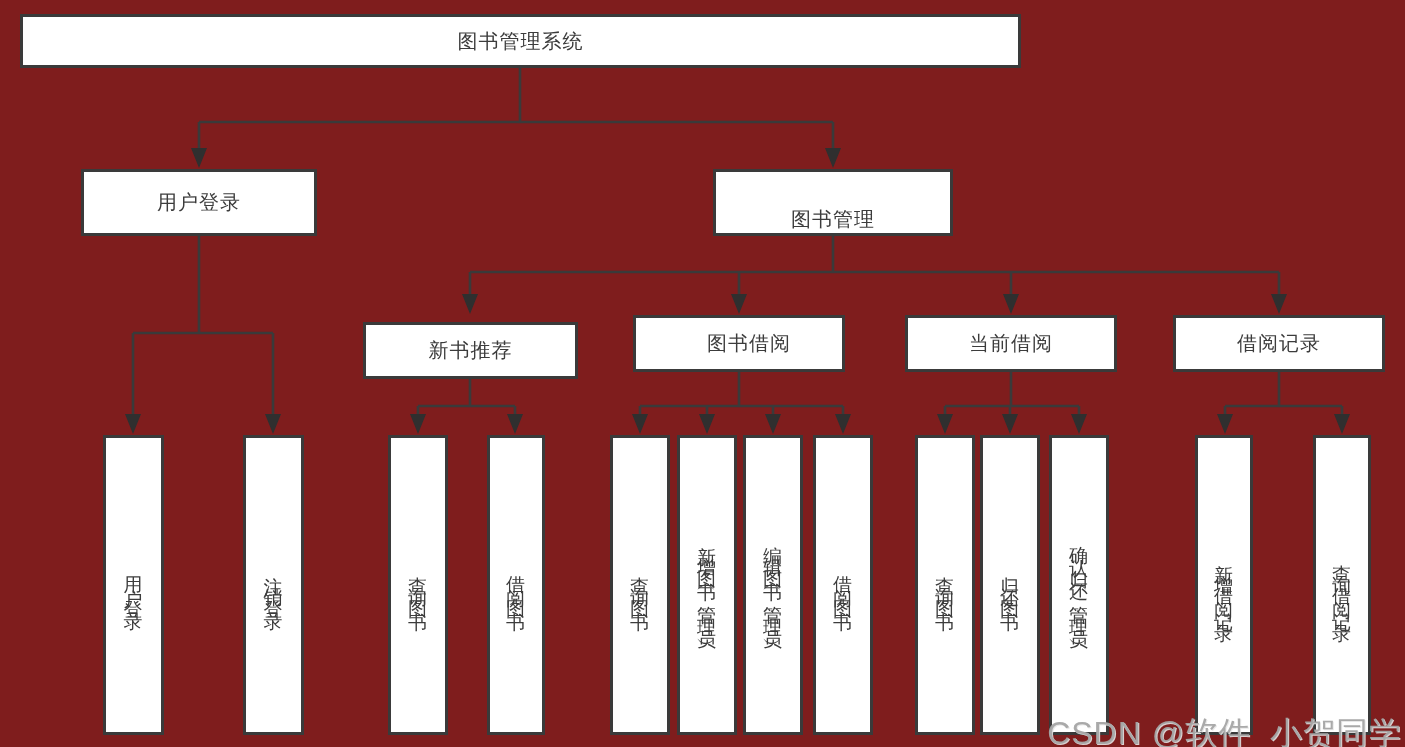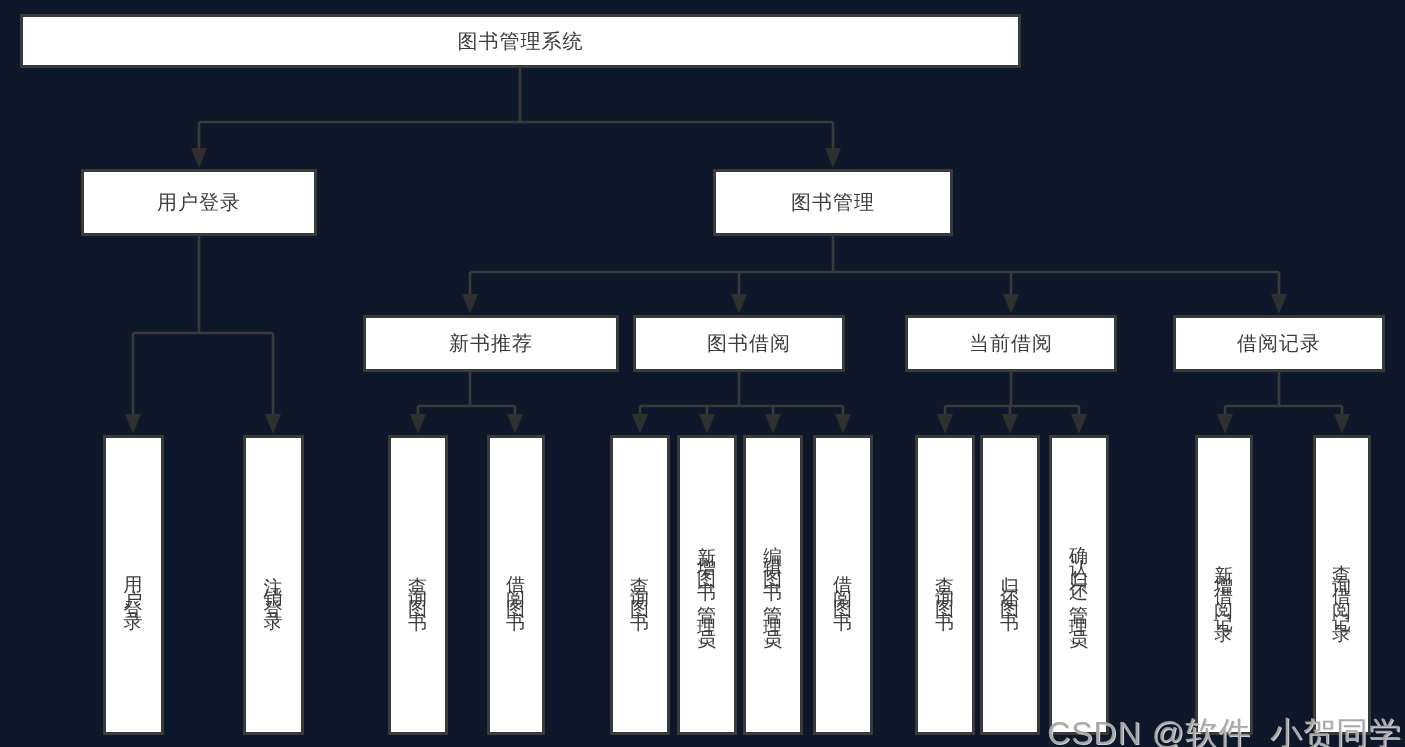--- a/index.html
+++ b/index.html
@@ -3,21 +3,21 @@
 <meta charset="utf-8">
 <style>
   * { margin: 0; padding: 0; box-sizing: border-box; }
   html, body { background: #ffffff; }
   body { font-family: "Liberation Sans", sans-serif; }
 
   .canvas {
     position: relative;
     width: 1405px;
     height: 747px;
-    background: #0f172a;
+    background: #7f1d1d;
     overflow: hidden;
   }
 
   svg.connectors {
     position: absolute;
     left: 0; top: 0;
     width: 1405px; height: 747px;
     z-index: 1;
   }
 
@@ -31,23 +31,23 @@
     color: #3c3c3c;
     z-index: 2;
   }
 
   .hnode { font-size: 20px; letter-spacing: 1px; }
 
   
   .n-root   { left: 20px;   top: 14px;  width: 1001px; height: 54px; }
   
   .n-login  { left: 81px;   top: 169px; width: 236px;  height: 67px; }
-  .n-mgmt   { left: 713px;  top: 169px; width: 240px;  height: 67px; }
-  
-  .n-rec    { left: 363px;  top: 315px; width: 256px;  height: 57px; }
+  .n-mgmt   { left: 713px;  top: 169px; width: 240px;  height: 67px; align-items: flex-end; }
+  
+  .n-rec    { left: 363px;  top: 322px; width: 215px;  height: 57px; }
   .n-borrow { left: 633px;  top: 315px; width: 212px;  height: 57px; padding-left: 20px; }
   .n-cur    { left: 905px;  top: 315px; width: 212px;  height: 57px; }
   .n-hist   { left: 1173px; top: 315px; width: 212px;  height: 57px; }
 
   
   .vnode {
     position: absolute;
     top: 435px;
     height: 300px;
     background: #ffffff;

